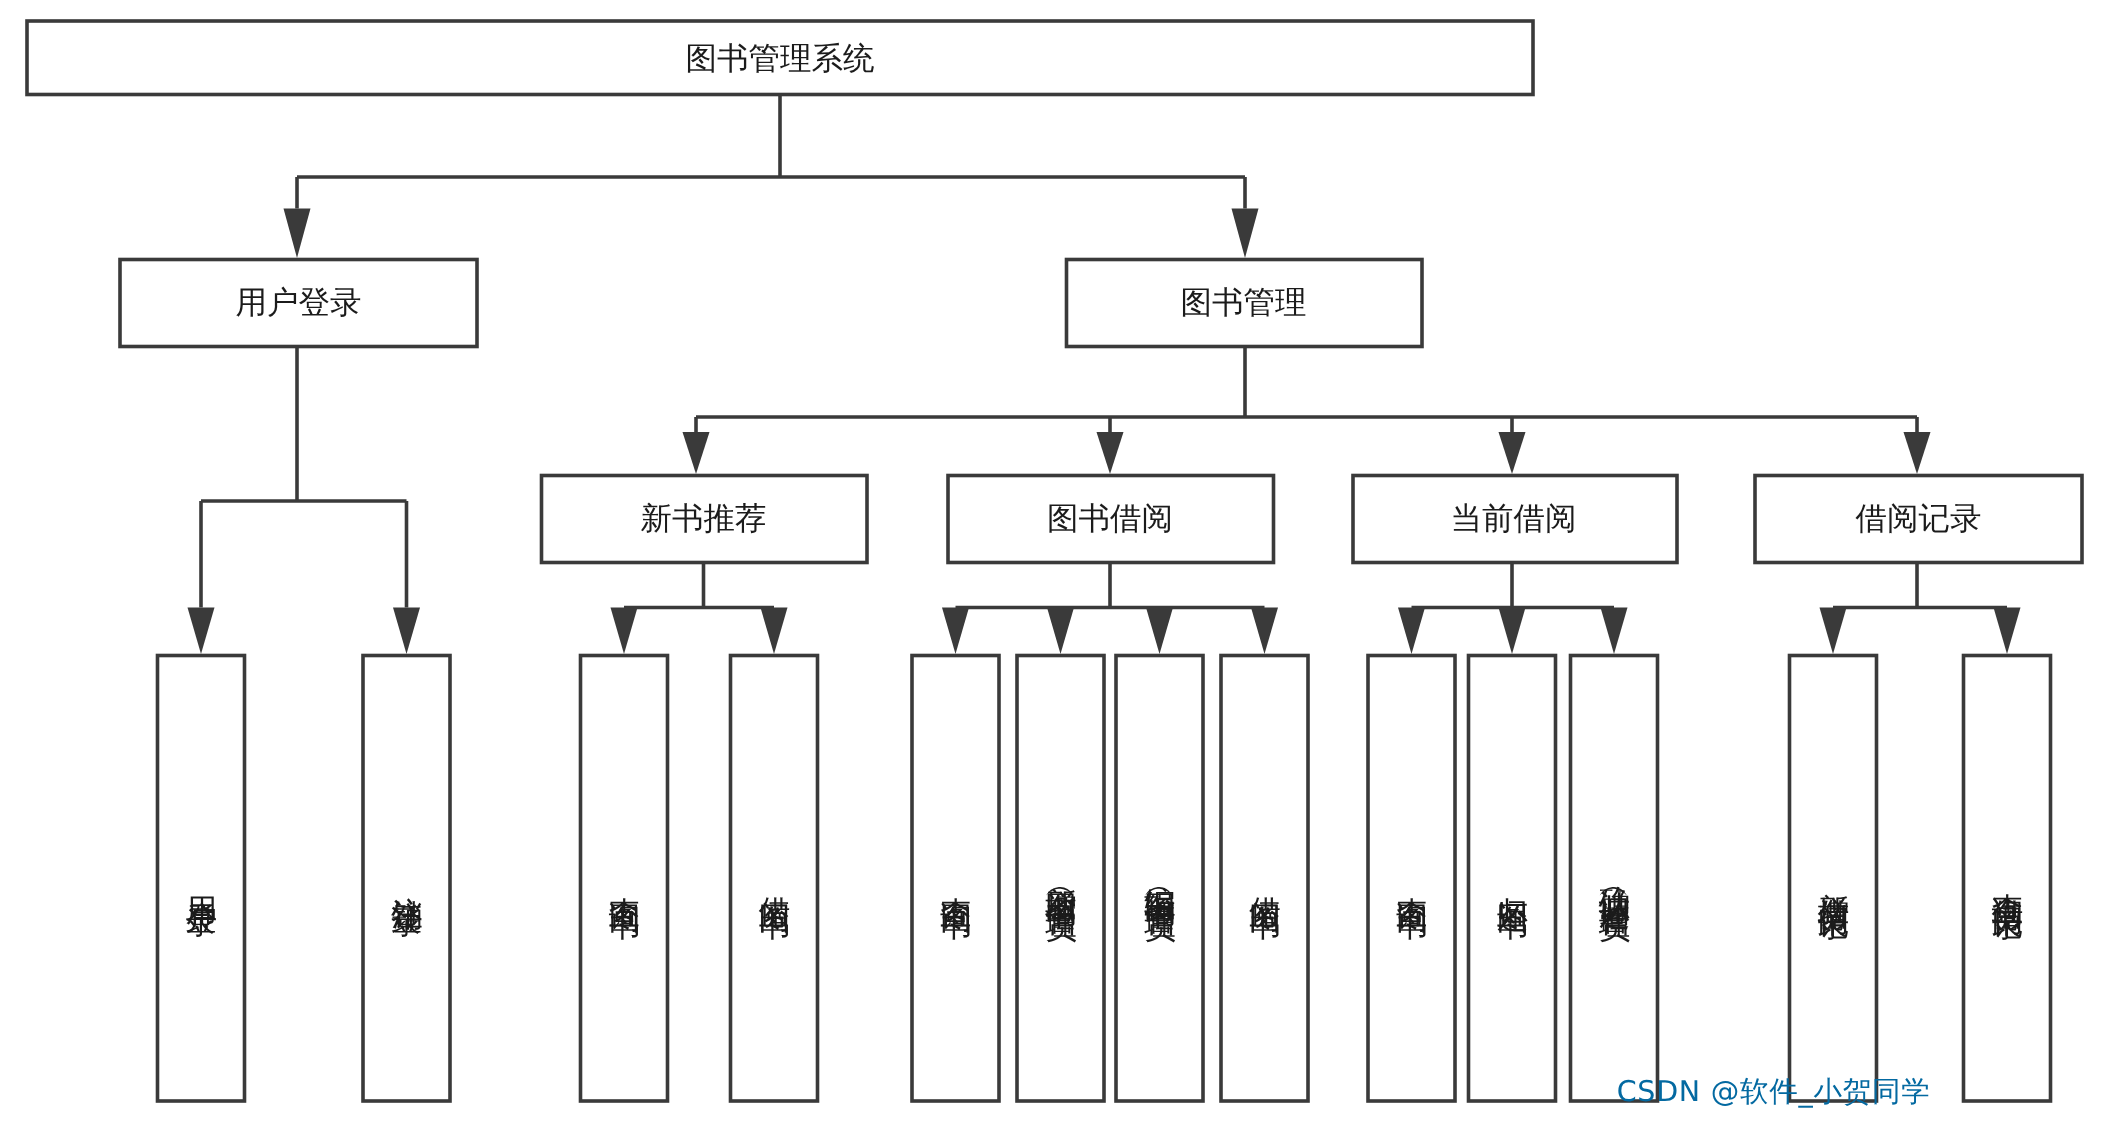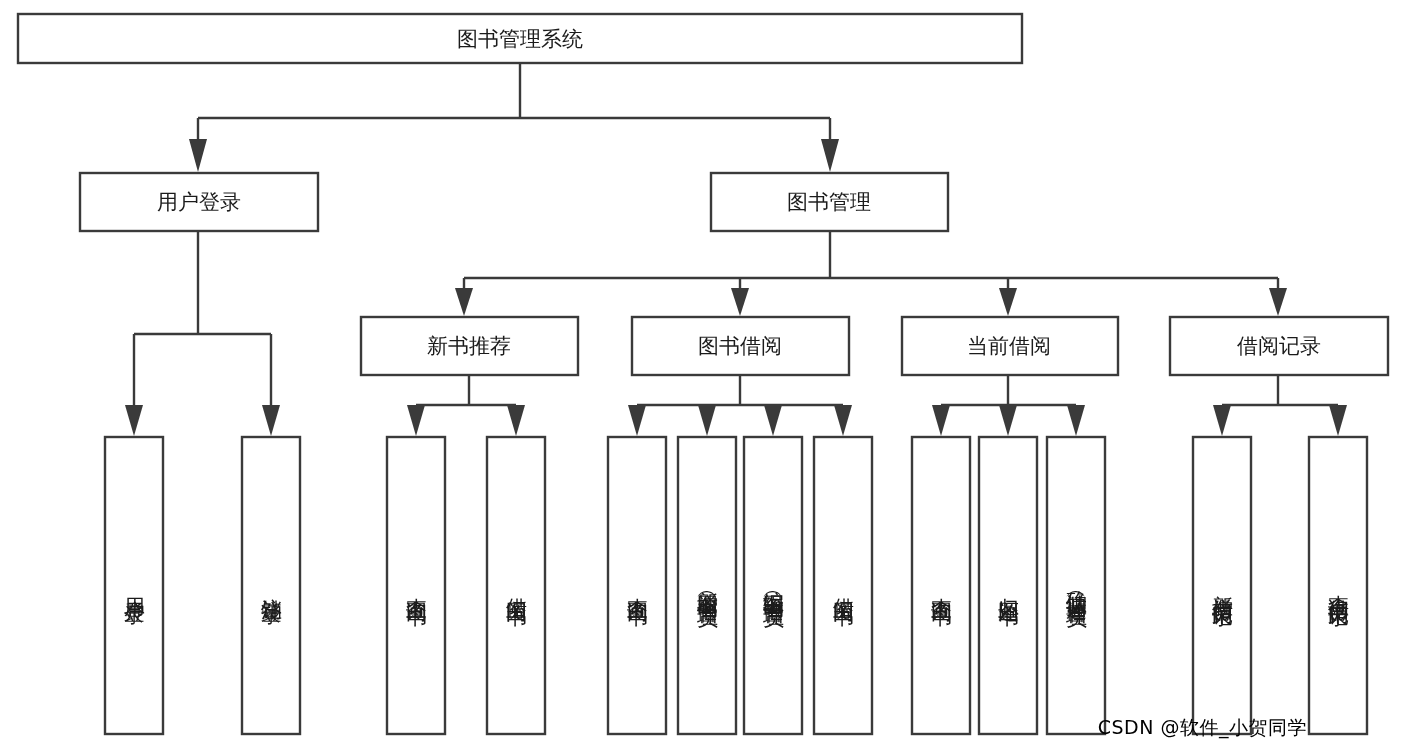--- a/index.html
+++ b/index.html
@@ -13,21 +13,20 @@
     height: 747px;
     font-family: "DejaVu Sans", "Liberation Sans", sans-serif;
     overflow: hidden;
     position: relative;
   }
   #diagram-root {
     position: relative;
     width: 1301px;
     height: 747px;
     background: #ffffff;
-    padding-left: 20px;
   }
   svg.diagram-canvas {
     position: absolute;
     left: 0;
     top: 0;
     width: 1405px;
     height: 747px;
     display: block;
   }
   .node-box {
@@ -70,21 +69,21 @@
     letter-spacing: 2.5px;
     text-align: center;
     white-space: nowrap;
   }
   .watermark {
     position: absolute;
     right: 14px;
     bottom: 6px;
     font-family: "DejaVu Sans", "Liberation Sans", sans-serif;
     font-size: 19px;
-    color: #000000;
+    color: #0369a1;
     letter-spacing: 0.5px;
     white-space: nowrap;
     user-select: none;
   }
 </style>
 </head>
 <body>
 
 <div id="diagram-root">
 

